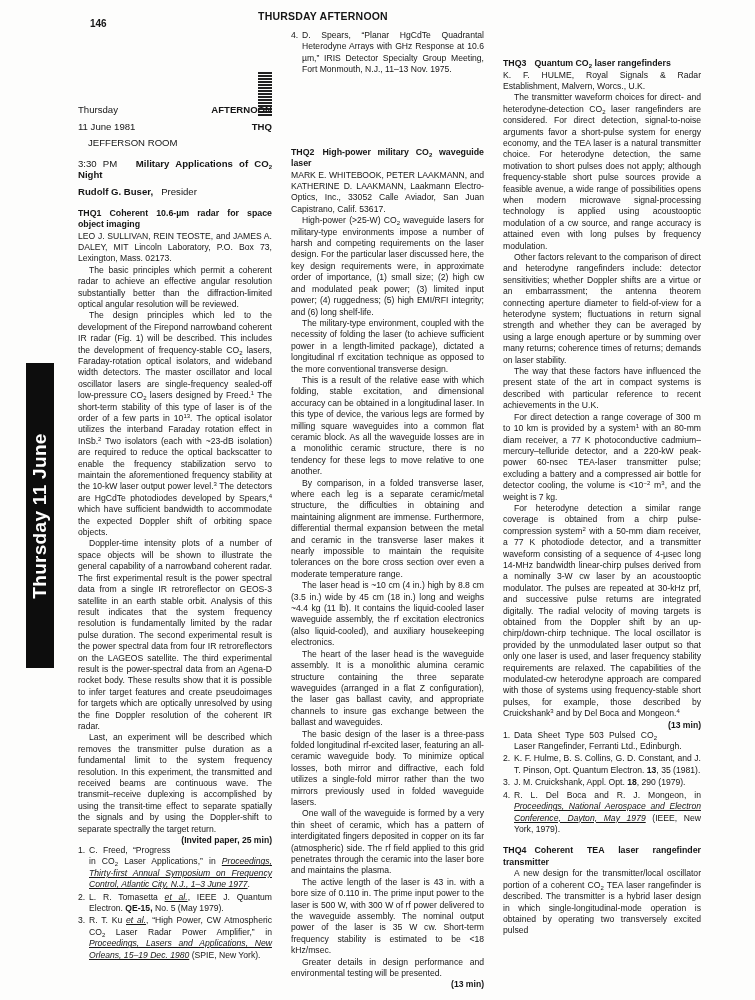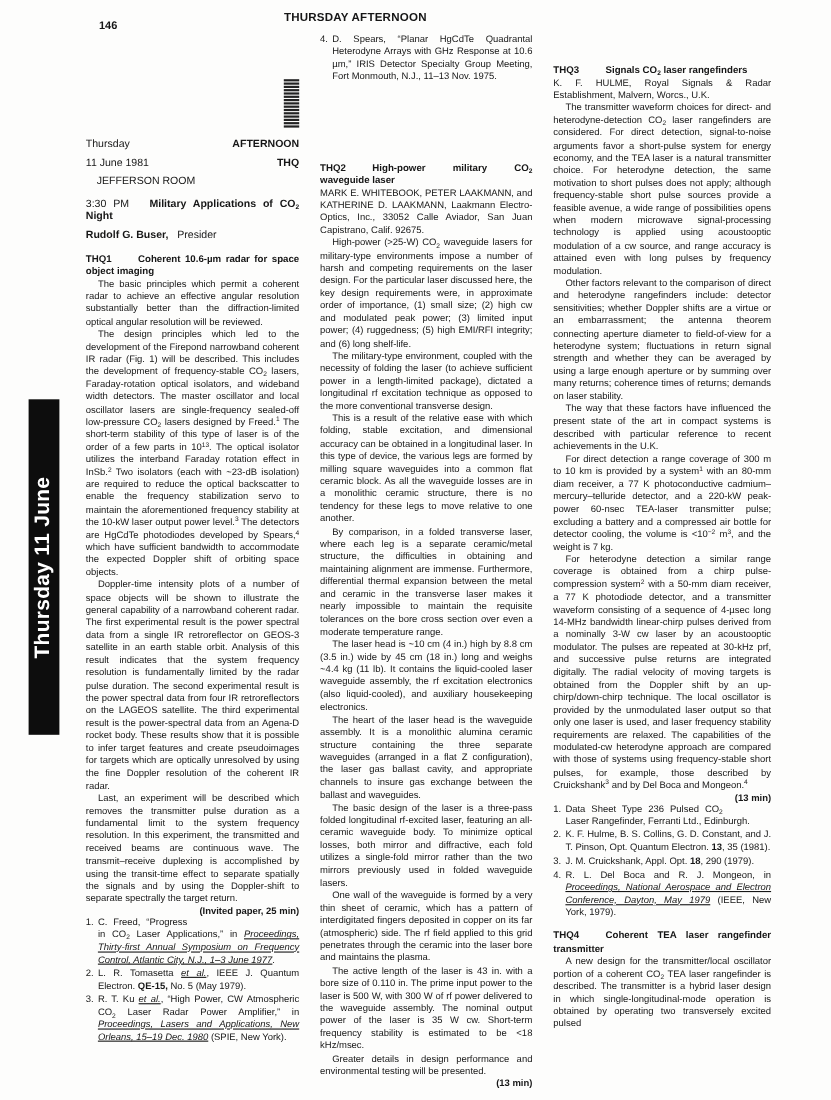--- a/index.html
+++ b/index.html
@@ -18,33 +18,33 @@
   .side-tab span {
     color: #fff; font-weight: bold; font-size: 19px; white-space: nowrap;
     transform: rotate(-90deg); display: block; letter-spacing: 0.3px;
   }
   .barcode { position: absolute; left: 258px; top: 72px; width: 14px; height: 44px; display: flex; flex-direction: column; justify-content: space-between; }
   .barcode i { display: block; height: 1.6px; background: #222; }
 
   .col { position: absolute; font-size: 8.6px; line-height: 11.4px; text-align: justify; }
   .col p { margin: 0; text-indent: 11px; }
   .col p.noindent { text-indent: 0; }
-  .col-1 { left: 78px; top: 124px; width: 194px; }
+  .col-1 { left: 78px; top: 102px; width: 194px; }
   .col-2 { left: 291px; top: 30px; width: 193px; }
   .col-3 { left: 503px; top: 58px; width: 198px; }
 
   .session-row { display: flex; justify-content: space-between; font-size: 9.6px; line-height: 16.5px; }
   .session-row .right { font-weight: bold; }
   .session-room { font-size: 9.6px; line-height: 16.5px; margin-left: 10px; }
   .session-title { font-size: 9.6px; line-height: 11.5px; margin-top: 6px; text-align: justify; }
   .session-title b { font-weight: bold; }
   .presider { font-size: 9.6px; margin-top: 5px; line-height: 12px; }
   .presider b { font-weight: bold; }
   .paper-title { font-weight: bold; font-size: 8.8px; line-height: 11.5px; margin-top: 10px; text-align: justify; }
-  .paper-title .code { margin-right: 24px; }
+  .paper-title .code { margin-right: 8px; }
   .authors { margin-top: 10px; margin-bottom: 8px; text-align: justify; }
   .duration { font-weight: bold; float: right; }
   .refs { margin: 10px 0 0 0; padding: 0; list-style: none; }
   .refs li { position: relative; padding-left: 11px; margin-bottom: 1px; text-indent: 0; }
   .refs li .num { position: absolute; left: 0; }
   sub { font-size: 6px; vertical-align: -2px; line-height: 0; }
   sup { font-size: 6px; vertical-align: 3px; line-height: 0; }
   .it { font-style: italic; text-decoration: underline; }
   .bd { font-weight: bold; }
   .spacer-l { height: 60px; }
@@ -91,66 +91,67 @@
     <span>3:30 PM</span>&nbsp;&nbsp;
     <b><span>Military Applications of CO</span><sub>2</sub><span> Night</span></b>
   </div>
   <div class="presider">
     <b>Rudolf G. Buser,</b>&nbsp;&nbsp;&nbsp;<span>Presider</span>
   </div>
 
   <div class="paper-title">
     <span class="code">THQ1</span><span>Coherent 10.6-µm radar for space object imaging</span>
   </div>
+  <p class="noindent authors">LEO J. SULLIVAN, REIN TEOSTE, and JAMES A. DALEY, MIT Lincoln Laboratory, P.O. Box 73, Lexington, Mass. 02173.</p>
   <p>The basic principles which permit a coherent radar to achieve an effective angular resolution substantially better than the diffraction-limited optical angular resolution will be reviewed.</p>
   <p><span>The design principles which led to the development of the Firepond narrowband coherent IR radar (Fig. 1) will be described. This includes the development of frequency-stable CO</span><sub>2</sub><span> lasers, Faraday-rotation optical isolators, and wideband width detectors. The master oscillator and local oscillator lasers are single-frequency sealed-off low-pressure CO</span><sub>2</sub><span> lasers designed by Freed.</span><sup>1</sup><span> The short-term stability of this type of laser is of the order of a few parts in 10</span><sup>13</sup><span>. The optical isolator utilizes the interband Faraday rotation effect in InSb.</span><sup>2</sup><span> Two isolators (each with ~23-dB isolation) are required to reduce the optical backscatter to enable the frequency stabilization servo to maintain the aforementioned frequency stability at the 10-kW laser output power level.</span><sup>3</sup><span> The detectors are HgCdTe photodiodes developed by Spears,</span><sup>4</sup><span> which have sufficient bandwidth to accommodate the expected Doppler shift of orbiting space objects.</span></p>
   <p>Doppler-time intensity plots of a number of space objects will be shown to illustrate the general capability of a narrowband coherent radar. The first experimental result is the power spectral data from a single IR retroreflector on GEOS-3 satellite in an earth stable orbit. Analysis of this result indicates that the system frequency resolution is fundamentally limited by the radar pulse duration. The second experimental result is the power spectral data from four IR retroreflectors on the LAGEOS satellite. The third experimental result is the power-spectral data from an Agena-D rocket body. These results show that it is possible to infer target features and create pseudoimages for targets which are optically unresolved by using the fine Doppler resolution of the coherent IR radar.</p>
   <p><span>Last, an experiment will be described which removes the transmitter pulse duration as a fundamental limit to the system frequency resolution. In this experiment, the transmitted and received beams are continuous wave. The transmit–receive duplexing is accomplished by using the transit-time effect to separate spatially the signals and by using the Doppler-shift to separate spectrally the target return.</span> <span class="duration">(Invited paper, 25 min)</span></p>
 
   <ul class="refs">
     <li><span class="num">1.</span><span>C. Freed, “Progress in CO</span><sub>2</sub><span> Laser Applications,” in </span><span class="it">Proceedings, Thirty-first Annual Symposium on Frequency Control, Atlantic City, N.J., 1–3 June 1977</span><span>.</span></li>
     <li><span class="num">2.</span><span>L. R. Tomasetta </span><span class="it">et al.</span><span>, IEEE J. Quantum Electron. </span><span class="bd">QE-15,</span><span> No. 5 (May 1979).</span></li>
     <li><span class="num">3.</span><span>R. T. Ku </span><span class="it">et al.</span><span>, “High Power, CW Atmospheric CO</span><sub>2</sub><span> Laser Radar Power Amplifier,” in </span><span class="it">Proceedings, Lasers and Applications, New Orleans, 15–19 Dec. 1980</span><span> (SPIE, New York).</span></li>
   </ul>
 </div>
 
 <div class="col col-2">
   <ul class="refs" style="margin-top:0">
     <li><span class="num">4.</span><span>D. Spears, “Planar HgCdTe Quadrantal Heterodyne Arrays with GHz Response at 10.6 µm,” IRIS Detector Specialty Group Meeting, Fort Monmouth, N.J., 11–13 Nov. 1975.</span></li>
   </ul>
   <div class="spacer-l"></div>
   <div class="paper-title">
     <span class="code">THQ2</span><span>High-power military CO</span><sub>2</sub><span> waveguide laser</span>
   </div>
-  <p class="noindent authors">MARK E. WHITEBOOK, PETER LAAKMANN, and KATHERINE D. LAAKMANN, Laakmann Electro-Optics, Inc., 33052 Calle Aviador, San Juan Capistrano, Calif. 92675.</p>
+  <p class="noindent authors">MARK E. WHITEBOOK, PETER LAAKMANN, and KATHERINE D. LAAKMANN, Laakmann Electro-Optics, Inc., 33052 Calle Aviador, San Juan Capistrano, Calif. 53617.</p>
   <p><span>High-power (&gt;25-W) CO</span><sub>2</sub><span> waveguide lasers for military-type environments impose a number of harsh and competing requirements on the laser design. For the particular laser discussed here, the key design requirements were, in approximate order of importance, (1) small size; (2) high cw and modulated peak power; (3) limited input power; (4) ruggedness; (5) high EMI/RFI integrity; and (6) long shelf-life.</span></p>
   <p>The military-type environment, coupled with the necessity of folding the laser (to achieve sufficient power in a length-limited package), dictated a longitudinal rf excitation technique as opposed to the more conventional transverse design.</p>
   <p>This is a result of the relative ease with which folding, stable excitation, and dimensional accuracy can be obtained in a longitudinal laser. In this type of device, the various legs are formed by milling square waveguides into a common flat ceramic block. As all the waveguide losses are in a monolithic ceramic structure, there is no tendency for these legs to move relative to one another.</p>
   <p>By comparison, in a folded transverse laser, where each leg is a separate ceramic/metal structure, the difficulties in obtaining and maintaining alignment are immense. Furthermore, differential thermal expansion between the metal and ceramic in the transverse laser makes it nearly impossible to maintain the requisite tolerances on the bore cross section over even a moderate temperature range.</p>
   <p>The laser head is ~10 cm (4 in.) high by 8.8 cm (3.5 in.) wide by 45 cm (18 in.) long and weighs ~4.4 kg (11 lb). It contains the liquid-cooled laser waveguide assembly, the rf excitation electronics (also liquid-cooled), and auxiliary housekeeping electronics.</p>
   <p>The heart of the laser head is the waveguide assembly. It is a monolithic alumina ceramic structure containing the three separate waveguides (arranged in a flat Z configuration), the laser gas ballast cavity, and appropriate channels to insure gas exchange between the ballast and waveguides.</p>
   <p>The basic design of the laser is a three-pass folded longitudinal rf-excited laser, featuring an all-ceramic waveguide body. To minimize optical losses, both mirror and diffractive, each fold utilizes a single-fold mirror rather than the two mirrors previously used in folded waveguide lasers.</p>
   <p>One wall of the waveguide is formed by a very thin sheet of ceramic, which has a pattern of interdigitated fingers deposited in copper on its far (atmospheric) side. The rf field applied to this grid penetrates through the ceramic into the laser bore and maintains the plasma.</p>
   <p>The active length of the laser is 43 in. with a bore size of 0.110 in. The prime input power to the laser is 500 W, with 300 W of rf power delivered to the waveguide assembly. The nominal output power of the laser is 35 W cw. Short-term frequency stability is estimated to be &lt;18 kHz/msec.</p>
   <p><span>Greater details in design performance and environmental testing will be presented.</span> <span class="duration">(13 min)</span></p>
 </div>
 
 <div class="col col-3">
   <div class="paper-title" style="margin-top:0">
-    <span class="code">THQ3</span><span>Signals CO</span><sub>2</sub><span> laser rangefinders</span>
+    <span class="code">THQ3</span><span>Quantum CO</span><sub>2</sub><span> laser rangefinders</span>
   </div>
   <p class="noindent authors">K. F. HULME, Royal Signals &amp; Radar Establishment, Malvern, Worcs., U.K.</p>
   <p><span>The transmitter waveform choices for direct- and heterodyne-detection CO</span><sub>2</sub><span> laser rangefinders are considered. For direct detection, signal-to-noise arguments favor a short-pulse system for energy economy, and the TEA laser is a natural transmitter choice. For heterodyne detection, the same motivation to short pulses does not apply; although frequency-stable short pulse sources provide a feasible avenue, a wide range of possibilities opens when modern microwave signal-processing technology is applied using acoustooptic modulation of a cw source, and range accuracy is attained even with long pulses by frequency modulation.</span></p>
   <p>Other factors relevant to the comparison of direct and heterodyne rangefinders include: detector sensitivities; whether Doppler shifts are a virtue or an embarrassment; the antenna theorem connecting aperture diameter to field-of-view for a heterodyne system; fluctuations in return signal strength and whether they can be averaged by using a large enough aperture or by summing over many returns; coherence times of returns; demands on laser stability.</p>
   <p>The way that these factors have influenced the present state of the art in compact systems is described with particular reference to recent achievements in the U.K.</p>
   <p><span>For direct detection a range coverage of 300 m to 10 km is provided by a system</span><sup>1</sup><span> with an 80-mm diam receiver, a 77 K photoconductive cadmium–mercury–telluride detector, and a 220-kW peak-power 60-nsec TEA-laser transmitter pulse; excluding a battery and a compressed air bottle for detector cooling, the volume is &lt;10</span><sup>−2</sup><span> m</span><sup>3</sup><span>, and the weight is 7 kg.</span></p>
   <p><span>For heterodyne detection a similar range coverage is obtained from a chirp pulse-compression system</span><sup>2</sup><span> with a 50-mm diam receiver, a 77 K photodiode detector, and a transmitter waveform consisting of a sequence of 4-µsec long 14-MHz bandwidth linear-chirp pulses derived from a nominally 3-W cw laser by an acoustooptic modulator. The pulses are repeated at 30-kHz prf, and successive pulse returns are integrated digitally. The radial velocity of moving targets is obtained from the Doppler shift by an up-chirp/down-chirp technique. The local oscillator is provided by the unmodulated laser output so that only one laser is used, and laser frequency stability requirements are relaxed. The capabilities of the modulated-cw heterodyne approach are compared with those of systems using frequency-stable short pulses, for example, those described by Cruickshank</span><sup>3</sup><span> and by Del Boca and Mongeon.</span><sup>4</sup> <span class="duration">(13 min)</span></p>
 
   <ul class="refs">
-    <li><span class="num">1.</span><span>Data Sheet Type 236 Pulsed CO</span><sub>2</sub><span> Laser Rangefinder, Ferranti Ltd., Edinburgh.</span></li>
+    <li><span class="num">1.</span><span>Data Sheet Type 503 Pulsed CO</span><sub>2</sub><span> Laser Rangefinder, Ferranti Ltd., Edinburgh.</span></li>
     <li><span class="num">2.</span><span>K. F. Hulme, B. S. Collins, G. D. Constant, and J. T. Pinson, Opt. Quantum Electron. </span><span class="bd">13</span><span>, 35 (1981).</span></li>
     <li><span class="num">3.</span><span>J. M. Cruickshank, Appl. Opt. </span><span class="bd">18</span><span>, 290 (1979).</span></li>
     <li><span class="num">4.</span><span>R. L. Del Boca and R. J. Mongeon, in </span><span class="it">Proceedings, National Aerospace and Electron Conference, Dayton, May 1979</span><span> (IEEE, New York, 1979).</span></li>
   </ul>
 
   <div class="paper-title">
     <span class="code">THQ4</span><span>Coherent TEA laser rangefinder transmitter</span>
   </div>
   <p><span>A new design for the transmitter/local oscillator portion of a coherent CO</span><sub>2</sub><span> TEA laser rangefinder is described. The transmitter is a hybrid laser design in which single-longitudinal-mode operation is obtained by operating two transversely excited pulsed</span></p>
 </div>

